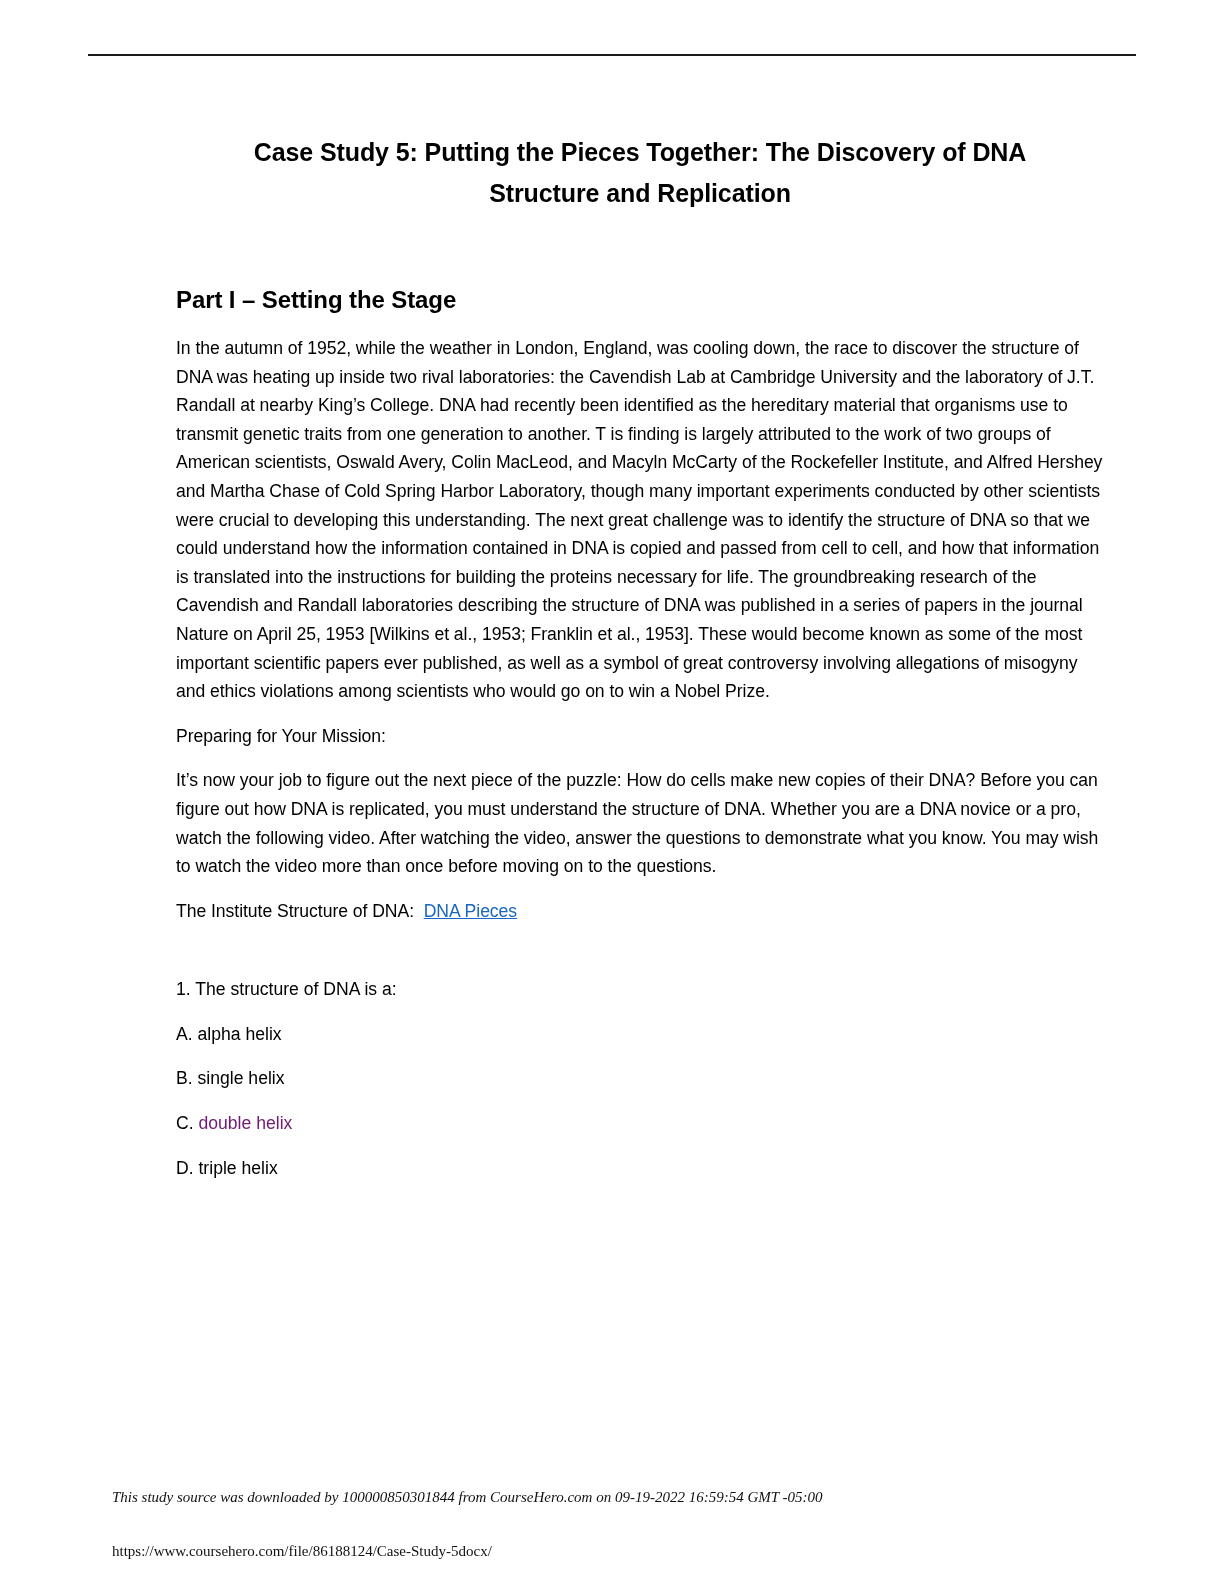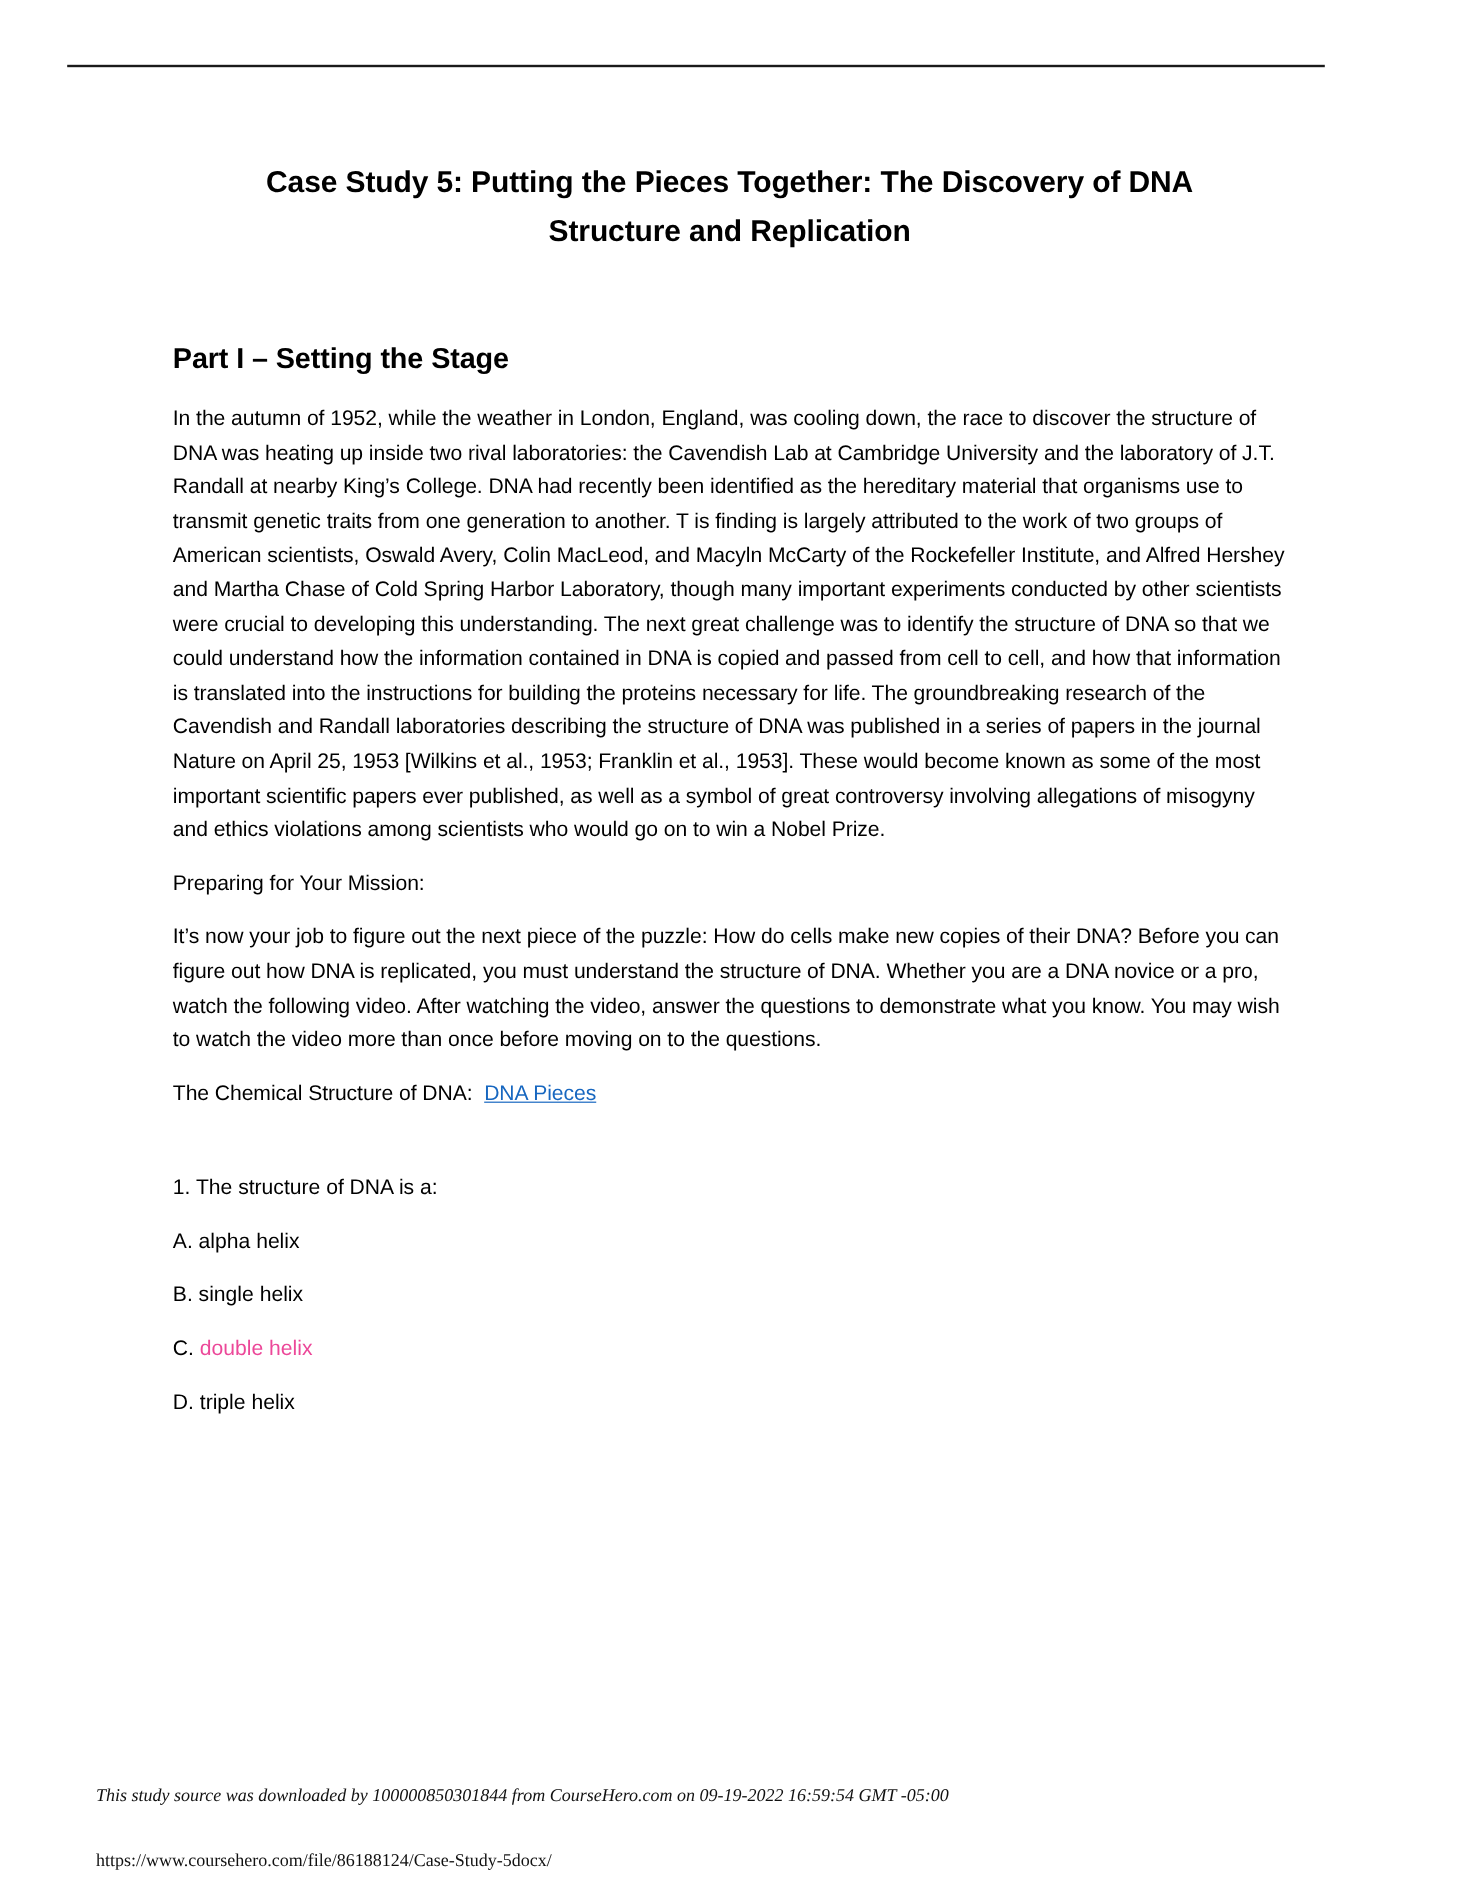--- a/index.html
+++ b/index.html
@@ -11,20 +11,21 @@
     font-family: "Liberation Sans", sans-serif;
     color: #000000;
   }
   .page {
     position: relative;
     width: 1104px;
     height: 1584px;
     background: #ffffff;
     overflow: hidden;
     box-sizing: border-box;
+    margin-left: 32px;
   }
 
   
   .top-rule {
     position: absolute;
     left: 56px;
     top: 54px;
     width: 1110px;
     height: 0;
     border-top: 2px solid #1a1a1a;
@@ -69,21 +70,21 @@
   }
 
   .para-gap   { height: 16px; }
   .para-gap-s { height: 14px; }
 
   .link {
     color: #1767c0;
     text-decoration: underline;
   }
 
-  .answer-red { color: #ec4899; }
+  .answer-red { color: #701a75; }
 
   .q-line {
     font-size: 17.6px;
     line-height: 28.6px;
     margin: 0;
   }
   .q-gap { height: 16px; }
 
   
   .footer-line {
@@ -119,21 +120,21 @@
     <div class="para-gap"></div>
 
     <p class="body-text">Preparing for Your Mission:</p>
 
     <div class="para-gap"></div>
 
     <p class="body-text">It’s now your job to figure out the next piece of the puzzle: How do cells make new copies of their DNA? Before you can figure out how DNA is replicated, you must understand the structure of DNA. Whether you are a DNA novice or a pro, watch the following video. After watching the video, answer the questions to demonstrate what you know. You may wish to watch the video more than once before moving on to the questions.</p>
 
     <div class="para-gap"></div>
 
-    <p class="body-text"><span>The Chemical Structure of DNA:</span><span>&nbsp; </span><a class="link" href="#">DNA Pieces</a></p>
+    <p class="body-text"><span>The Institute Structure of DNA:</span><span>&nbsp; </span><a class="link" href="#">DNA Pieces</a></p>
 
     <div class="para-gap"></div>
     <div class="para-gap-s"></div>
 
 
     <div class="spacer-h2-body"></div>
 
     <p class="q-line">1. The structure of DNA is a:</p>
 
     <div class="q-gap"></div>

